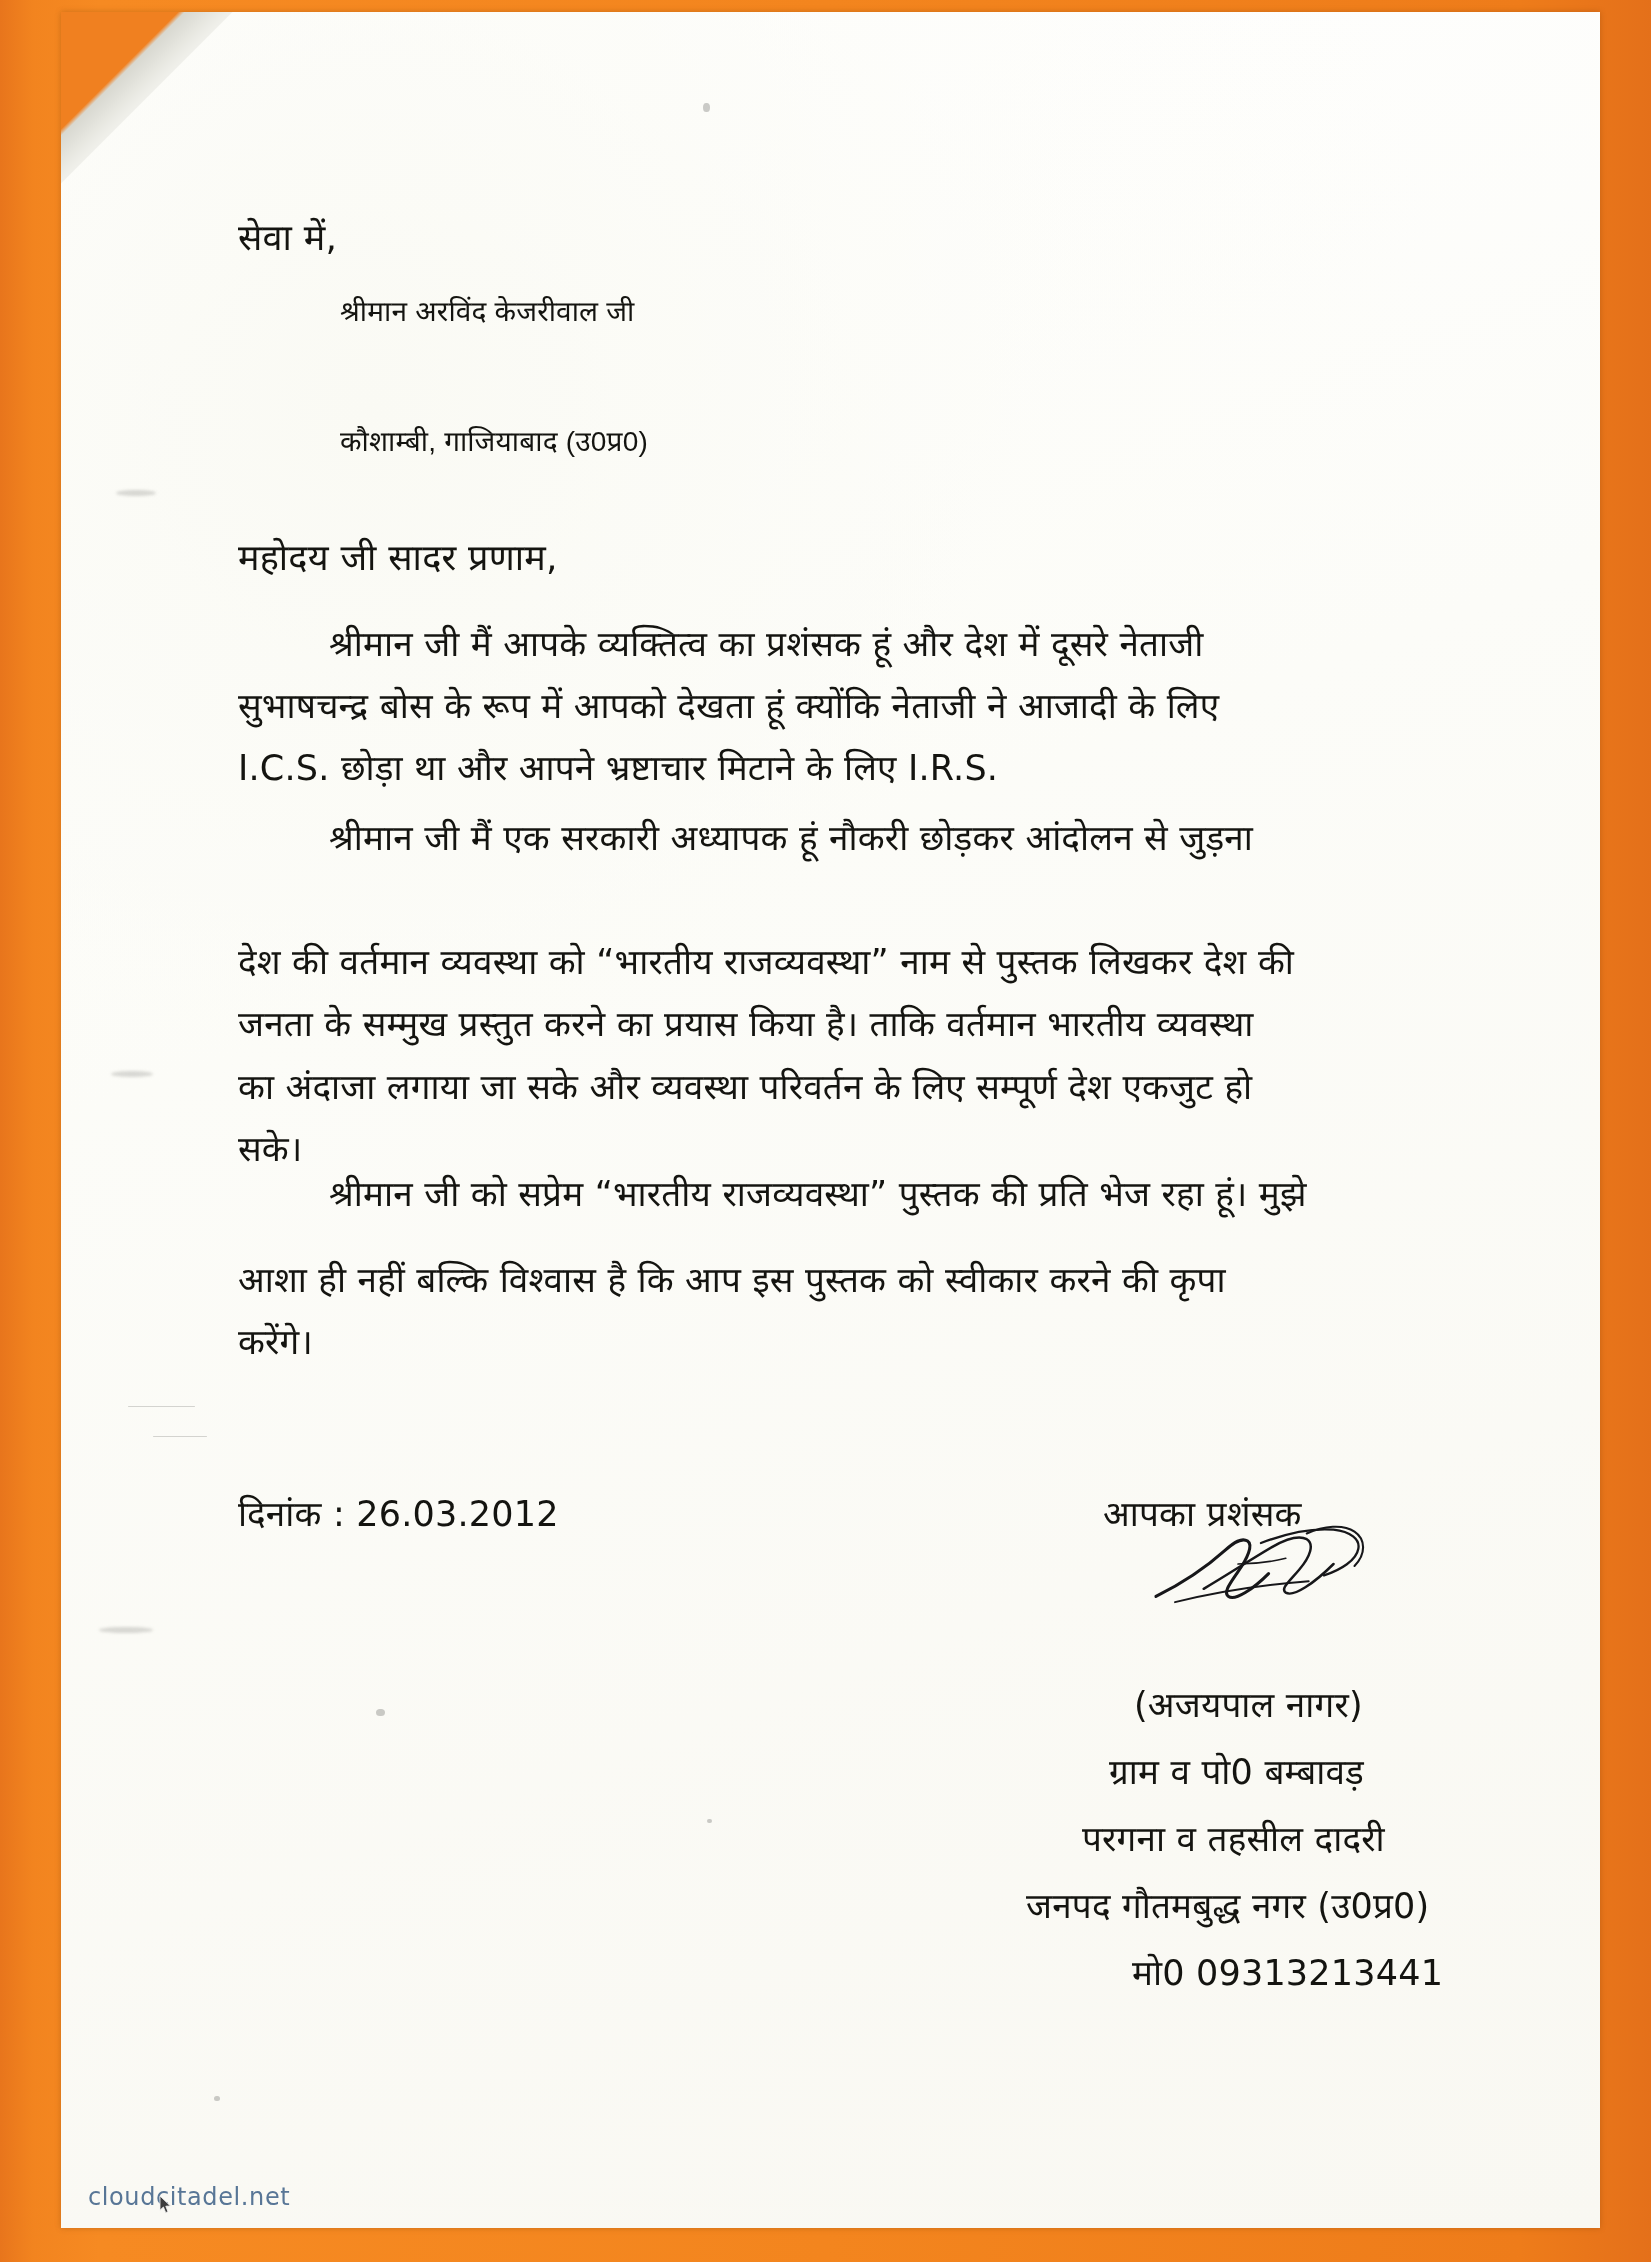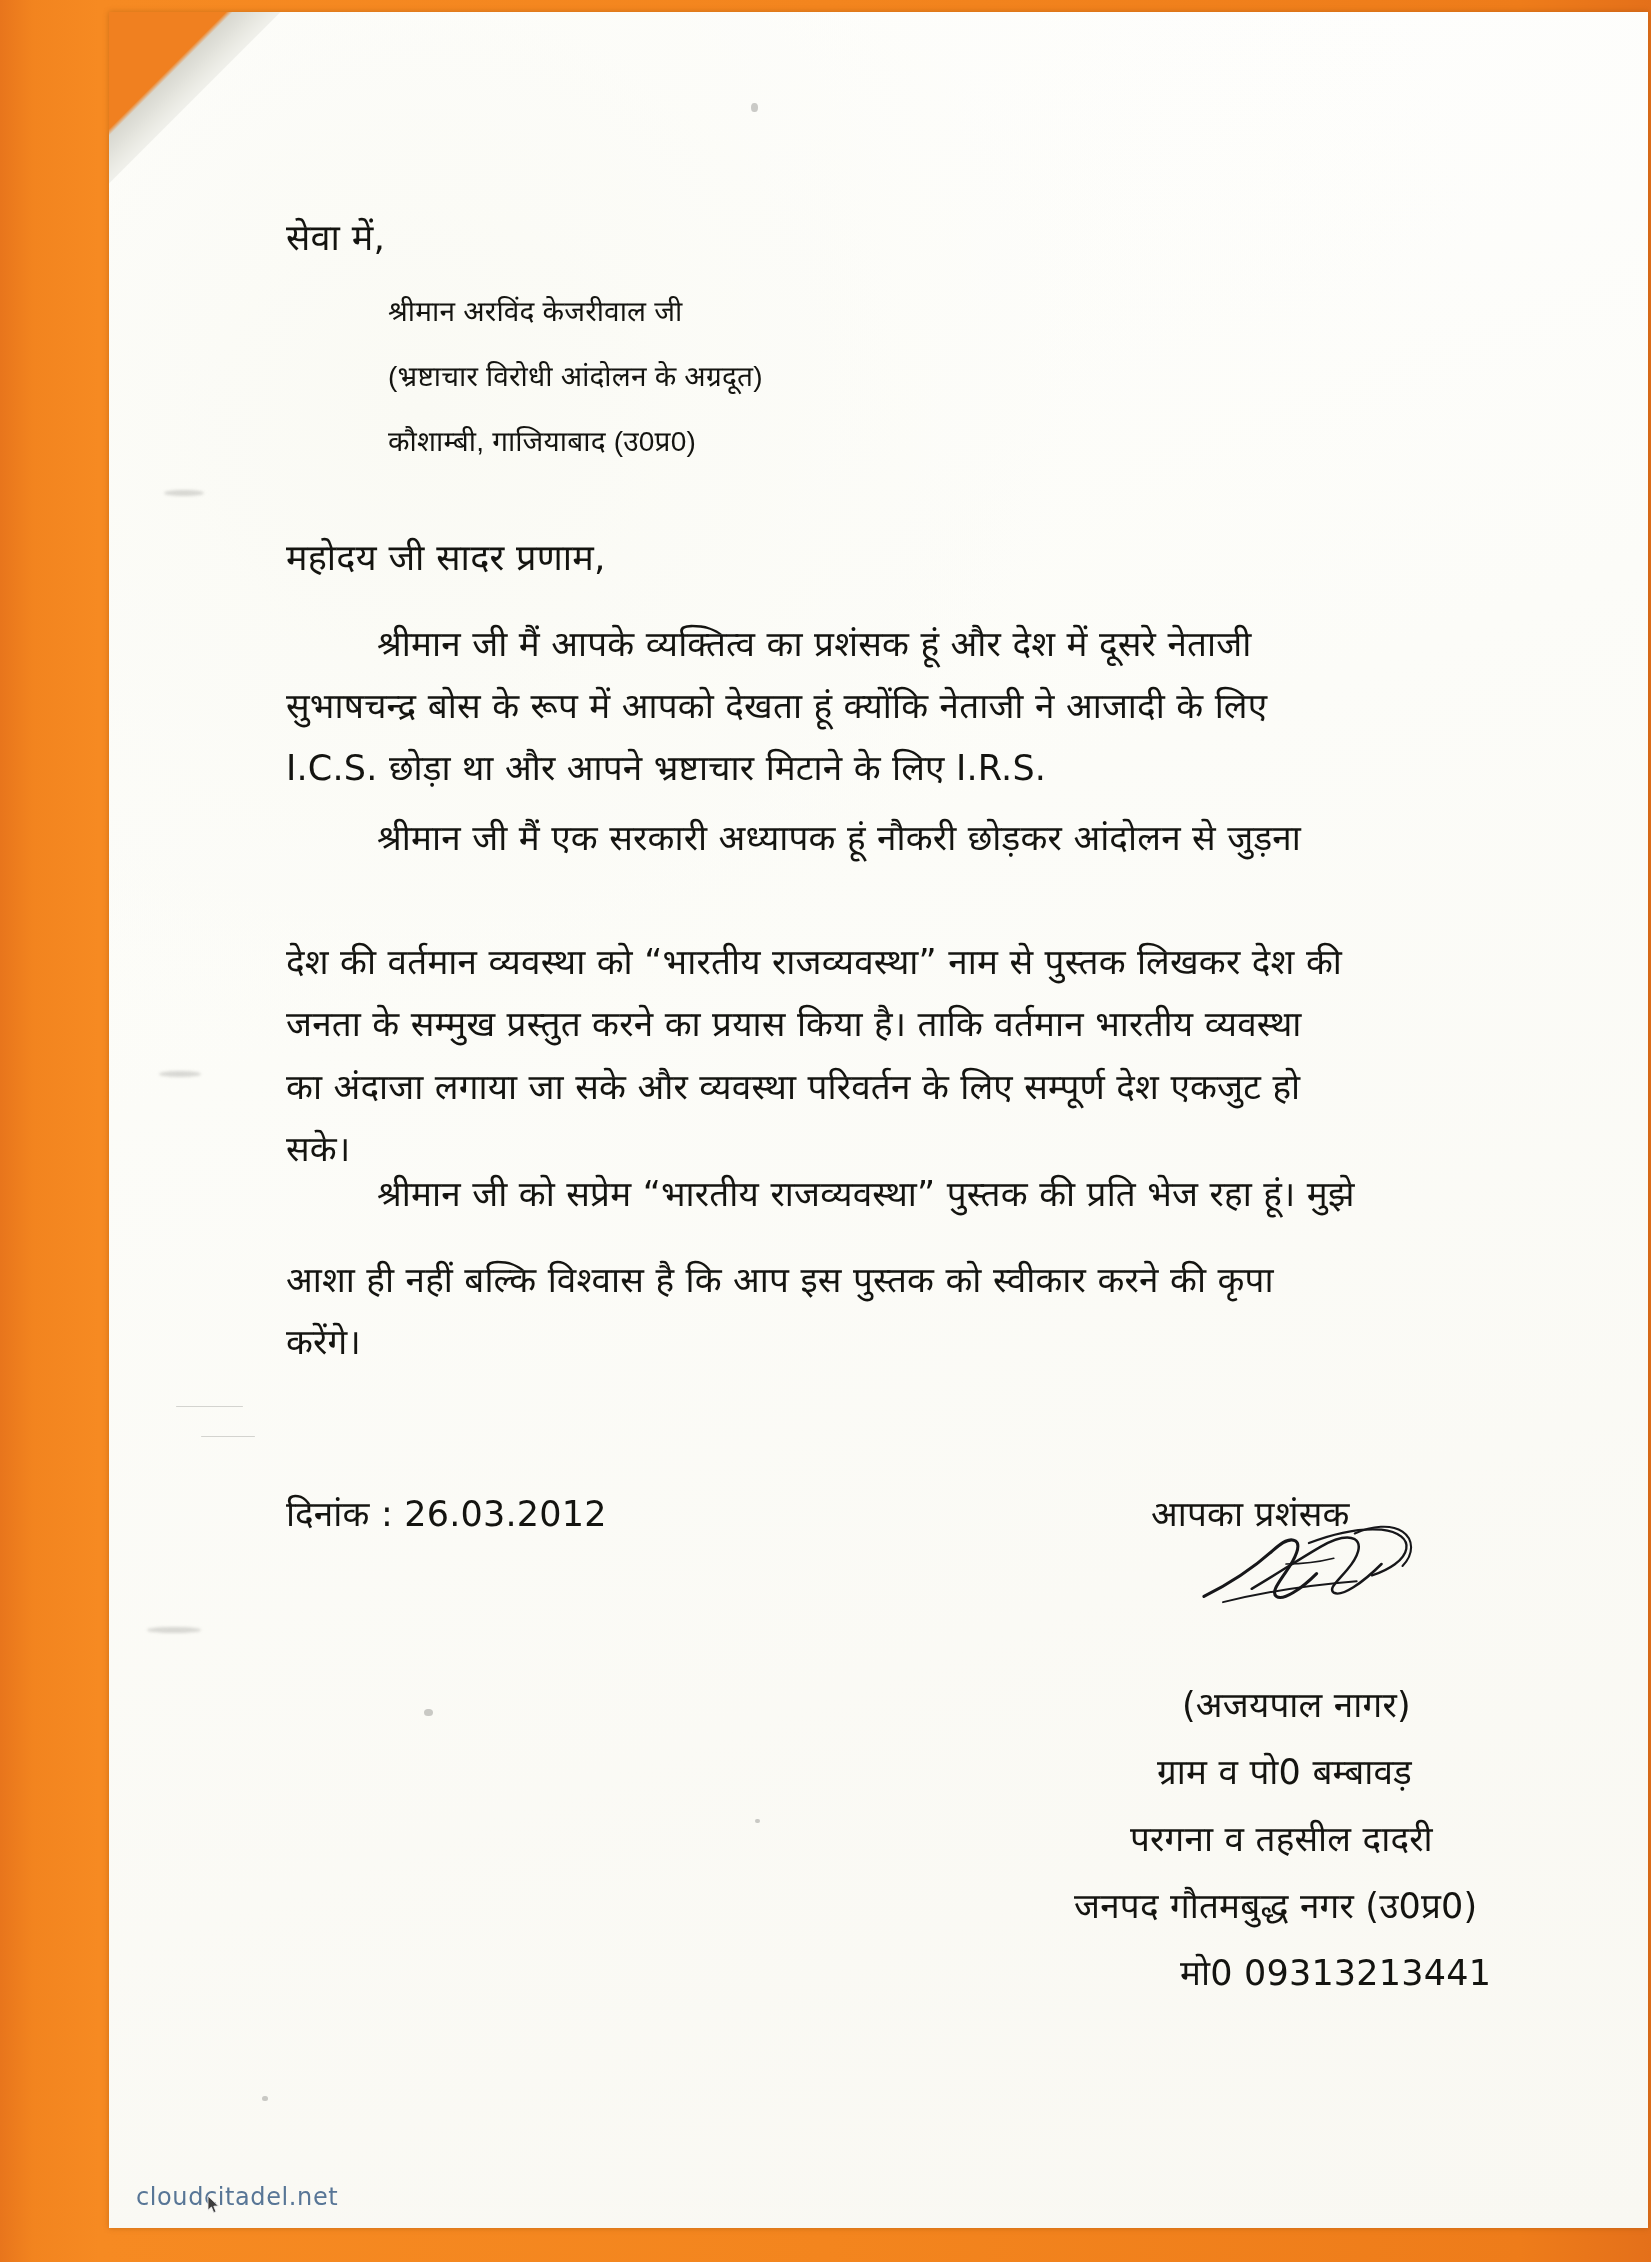--- a/index.html
+++ b/index.html
@@ -32,21 +32,20 @@
 
   
   #paper {
     position: absolute;
     left: 61px;
     top: 11.5px;
     width: 1539px;
     height: 2216px;
     background: #bef264;
     box-shadow: 0 0 5.7px rgba(120,60,10,0.35);
-    margin-left: 48px;
   }
 
   
   #paper-grain {
     position: absolute;
     inset: 0;
     background:
       radial-gradient(ellipse 70% 50% at 20% 18%, rgba(250,250,244,1) 0%, rgba(252,252,247,0.4) 60%, rgba(255,255,252,0) 100%),
       linear-gradient(160deg, #ffffff 0%, #fcfcf8 40%, #f9f8f2 100%);
     pointer-events: none;
@@ -195,21 +194,20 @@
   <div class="speck" style="left:153px; top:2084px; width:5.7px;  height:5.7px;"></div>
   <div class="speck" style="left:646px; top:1807px; width:4.8px;  height:4.8px;"></div>
   <div class="margin-tick" style="left:67px; top:1394px; width:67px;"></div>
   <div class="margin-tick" style="left:92px; top:1424px; width:54px;"></div>
 
   <div id="letter">
 
     <div class="ln hindi" style="left:177px; top:208px;">सेवा में,</div>
 
     <div class="ln addr-line" style="left:279px; top:279px;">श्रीमान अरविंद केजरीवाल जी</div>
-    <div class="ln addr-line" style="left:279px; top:344px;">(भ्रष्टाचार विरोधी आंदोलन के अग्रदूत)</div>
     <div class="ln addr-line" style="left:279px; top:409px;">कौशाम्बी, गाजियाबाद (उ0प्र0)</div>
 
     <div class="ln hindi" style="left:177px; top:528px;">महोदय जी सादर प्रणाम,</div>
 
     <div class="ln body-line" style="left:177px; top:669px;">सुभाषचन्द्र बोस के रूप में आपको देखता हूं क्योंकि नेताजी ने आजादी के लिए</div>
     <div class="ln body-line" style="left:268px; top:607px;">श्रीमान जी मैं आपके व्यक्तित्व का प्रशंसक हूं और देश में दूसरे नेताजी</div>
     <div class="ln body-line" style="left:177px; top:731px;">I.C.S. छोड़ा था और आपने भ्रष्टाचार मिटाने के लिए I.R.S.</div>
 
     <div class="ln body-line" style="left:268px; top:801px;">श्रीमान जी मैं एक सरकारी अध्यापक हूं नौकरी छोड़कर आंदोलन से जुड़ना</div>
     <div class="ln body-line" style="left:177px; top:925px;">देश की वर्तमान व्यवस्था को “भारतीय राजव्यवस्था” नाम से पुस्तक लिखकर देश की</div>

